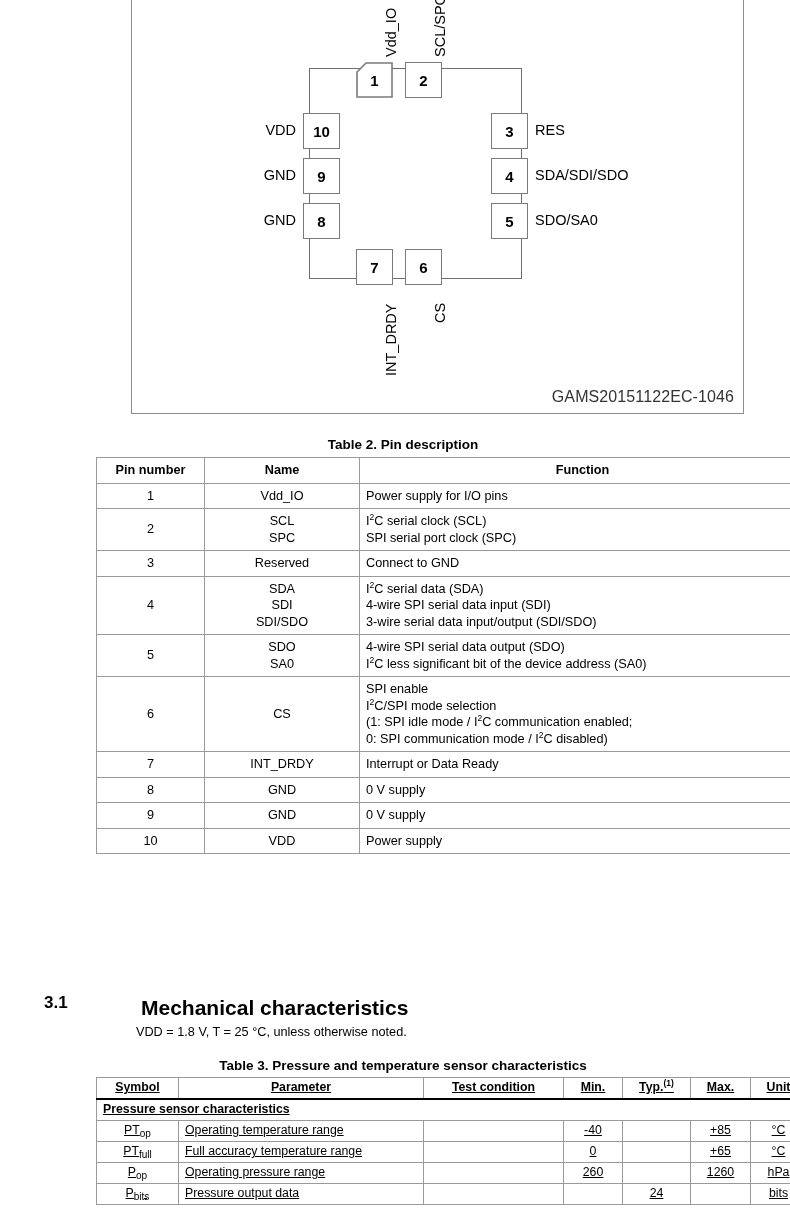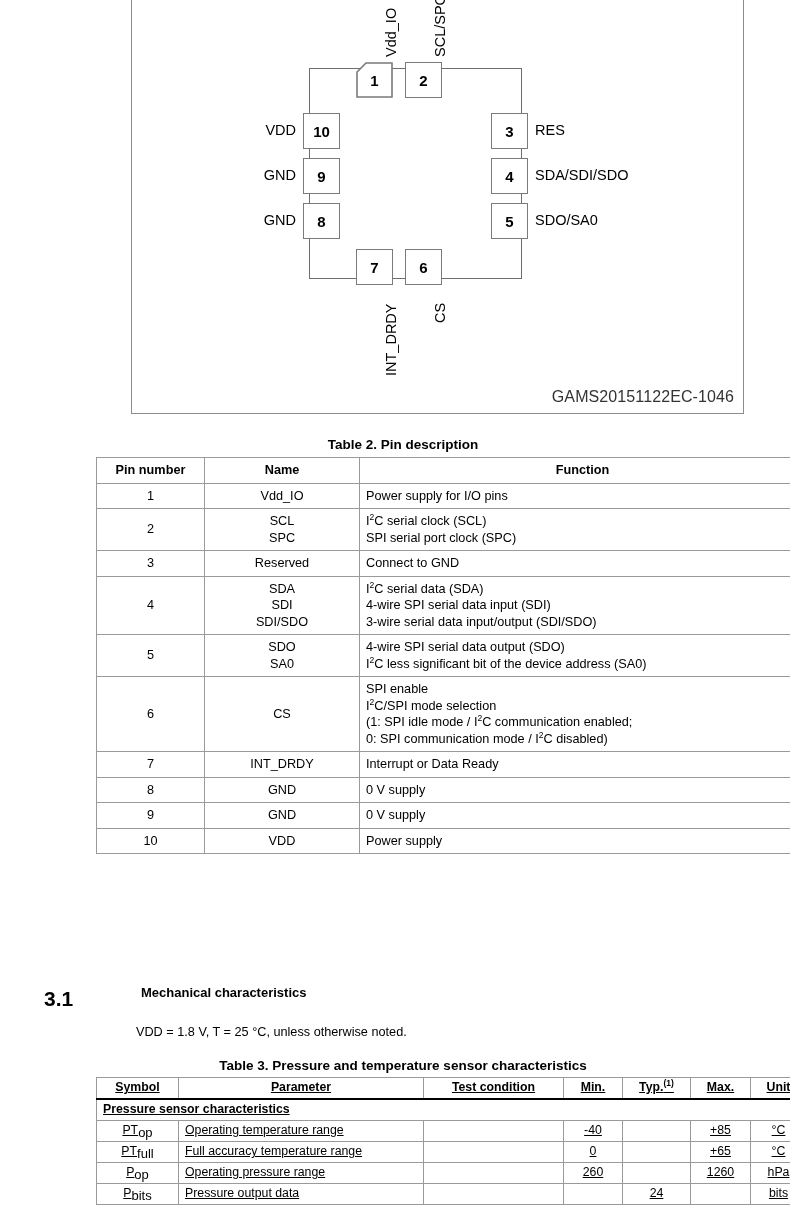--- a/index.html
+++ b/index.html
@@ -40,33 +40,33 @@
     line-height:1.30;
     vertical-align:middle;
     font-weight:normal;
     color:#000;
   }
   table.dt th{font-weight:bold;text-align:center;}
   .hdrrow td,.hdrrow th{border-bottom:2px solid #000;}
   .ctr{text-align:center;}
   .lft{text-align:left;}
   sup{font-size:8.5px;vertical-align:super;line-height:0;}
-  sub{font-size:13px;vertical-align:sub;line-height:0;}
+  sub{font-size:10px;vertical-align:sub;line-height:0;}
   .twoline{line-height:1.55;}
 
   
   #t2wrap{position:absolute;left:48px;top:437px;width:710px;}
   #t2wrap .tbl-caption{margin-bottom:5px;}
   #t2{width:710px;}
   #t2 td,#t2 th{padding-top:4px;padding-bottom:4px;}
 
   
   #sec31{position:absolute;left:44px;top:985px;width:720px;}
-  #sec31 .num{position:absolute;left:0;top:2px;font-size:21px;font-weight:bold;}
-  #sec31 .ttl{position:absolute;left:97px;top:0;font-size:13px;font-weight:bold;}
+  #sec31 .num{position:absolute;left:0;top:8px;font-size:17px;font-weight:bold;}
+  #sec31 .ttl{position:absolute;left:97px;top:11px;font-size:21px;font-weight:bold;}
   #sec31 .cond{position:absolute;left:92px;top:40px;font-size:12.7px;}
 
   
   #t3wrap{position:absolute;left:48px;top:1058px;width:710px;}
   #t3wrap .tbl-caption{margin-bottom:4px;}
   #t3{width:710px;text-decoration:underline;}
   #t3 td,#t3 th{padding-top:2px;padding-bottom:2px;font-size:12.3px;}
   #t3 .grp td{font-weight:bold;text-align:left;border-top:2px solid #000;}
 </style>
 </head>

